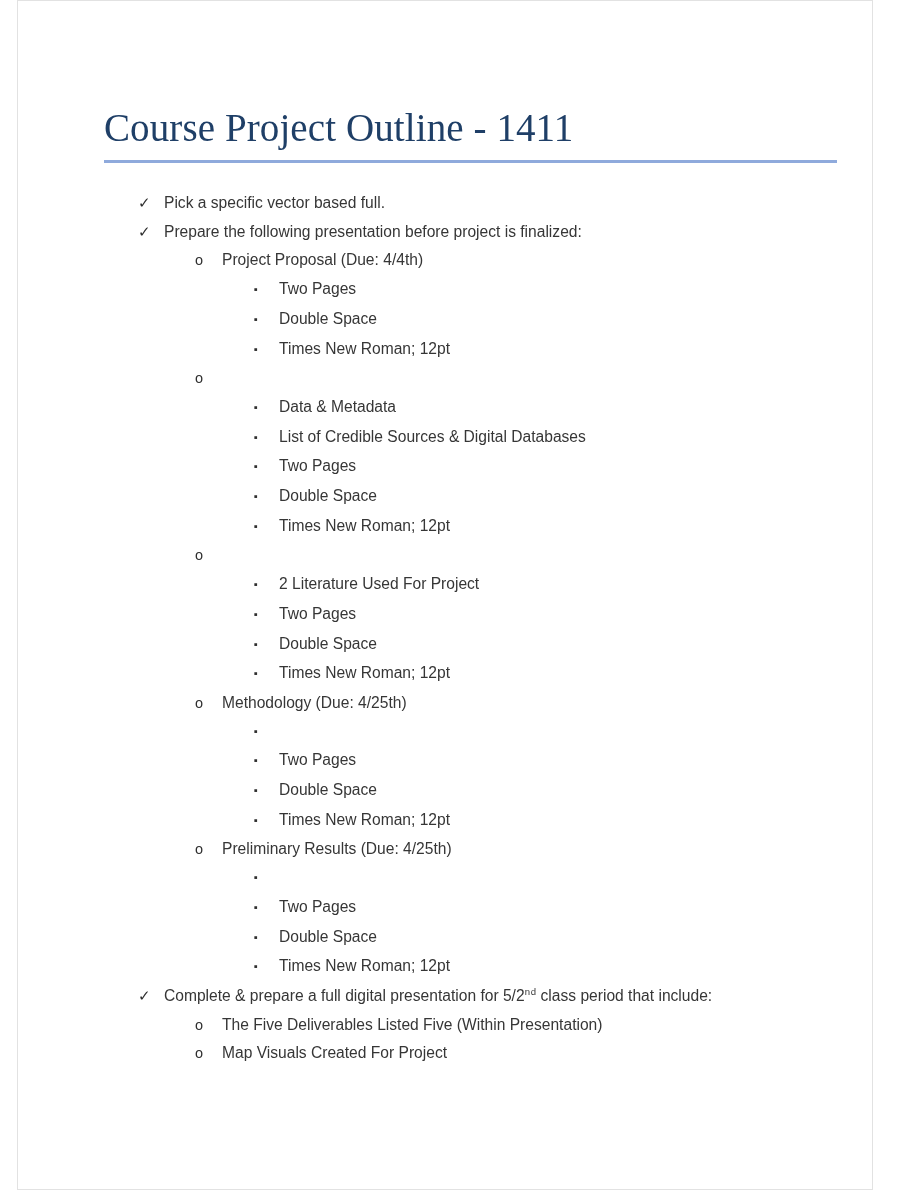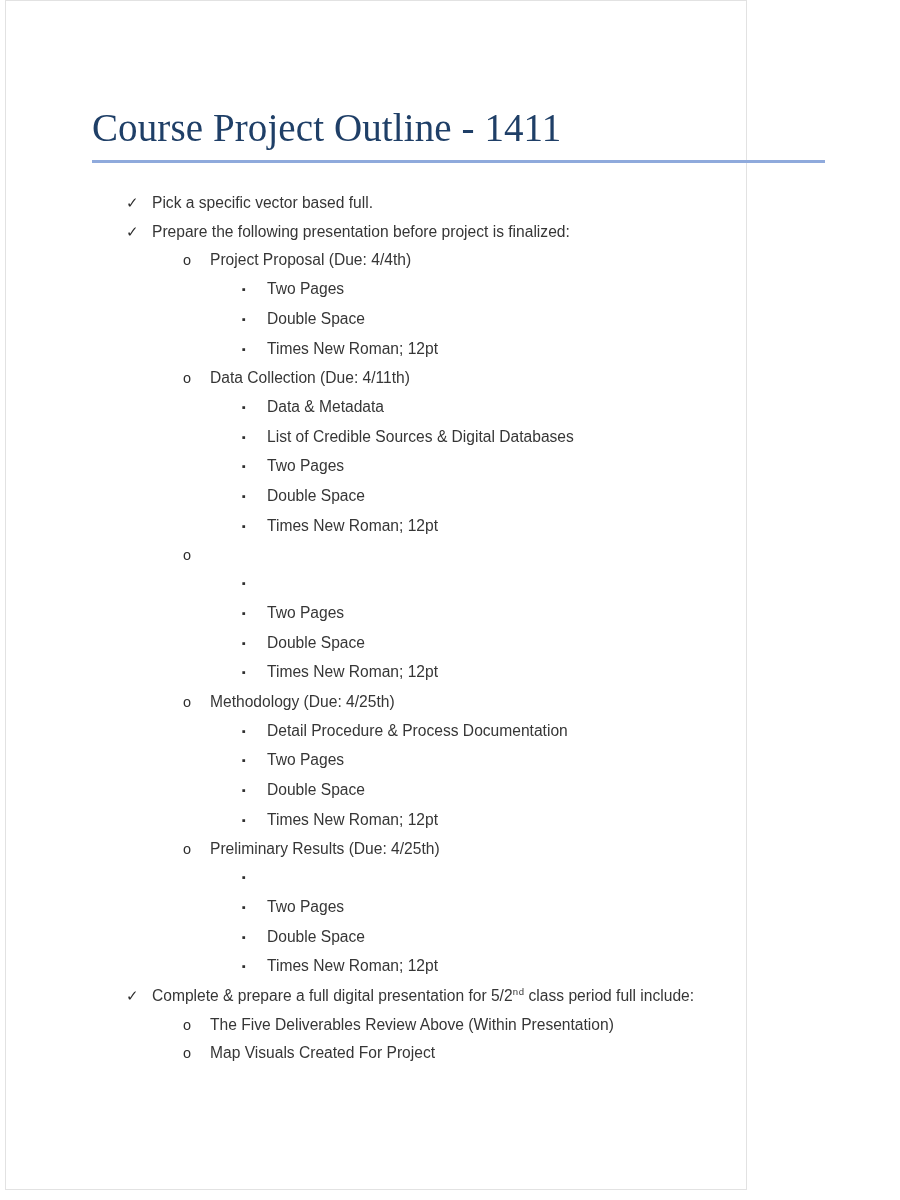--- a/index.html
+++ b/index.html
@@ -9,23 +9,23 @@
   }
   body {
     width: 900px;
     height: 1200px;
     font-family: "Liberation Sans", sans-serif;
     overflow: hidden;
   }
   .page {
     position: relative;
     box-sizing: border-box;
-    width: 742px;
+    width: 856px;
     height: 1190px;
-    margin: 0 0 0 5px;
+    margin: 0 0 0 17px;
     background: #ffffff;
     border: 1px solid #e2e2e2;
   }
   .doc-body {
     position: absolute;
     left: 0;
     top: 0;
     width: 100%;
   }
   
@@ -130,21 +130,20 @@
         <div class="row lvl3">
           <span class="bullet">▪</span>
           <span class="row-text">Double Space</span>
         </div>
         <div class="row lvl3">
           <span class="bullet">▪</span>
           <span class="row-text">Times New Roman; 12pt</span>
         </div>
         <div class="row lvl2">
           <span class="bullet">o</span>
-          <span class="row-text">Data Collection (Due: 4/11th)</span>
         </div>
         <div class="row lvl3">
           <span class="bullet">▪</span>
           <span class="row-text">Data &amp; Metadata</span>
         </div>
         <div class="row lvl3">
           <span class="bullet">▪</span>
           <span class="row-text">List of Credible Sources &amp; Digital Databases</span>
         </div>
         <div class="row lvl3">
@@ -157,40 +156,40 @@
         </div>
         <div class="row lvl3">
           <span class="bullet">▪</span>
           <span class="row-text">Times New Roman; 12pt</span>
         </div>
         <div class="row lvl2">
           <span class="bullet">o</span>
         </div>
         <div class="row lvl3">
           <span class="bullet">▪</span>
+          <span class="row-text">2 Literature Used For Project</span>
         </div>
         <div class="row lvl3">
           <span class="bullet">▪</span>
           <span class="row-text">Two Pages</span>
         </div>
         <div class="row lvl3">
           <span class="bullet">▪</span>
           <span class="row-text">Double Space</span>
         </div>
         <div class="row lvl3">
           <span class="bullet">▪</span>
           <span class="row-text">Times New Roman; 12pt</span>
         </div>
         <div class="row lvl2">
           <span class="bullet">o</span>
           <span class="row-text">Methodology (Due: 4/25th)</span>
         </div>
         <div class="row lvl3">
           <span class="bullet">▪</span>
-          <span class="row-text">Detail Procedure  &amp; Process Documentation</span>
         </div>
         <div class="row lvl3">
           <span class="bullet">▪</span>
           <span class="row-text">Two Pages</span>
         </div>
         <div class="row lvl3">
           <span class="bullet">▪</span>
           <span class="row-text">Double Space</span>
         </div>
         <div class="row lvl3">
@@ -211,25 +210,25 @@
         <div class="row lvl3">
           <span class="bullet">▪</span>
           <span class="row-text">Double Space</span>
         </div>
         <div class="row lvl3">
           <span class="bullet">▪</span>
           <span class="row-text">Times New Roman; 12pt</span>
         </div>
         <div class="row lvl1">
           <span class="bullet">✓</span>
-          <span class="row-text"><span>Complete &amp; prepare a full digital presentation for 5/2</span><sup>nd</sup><span> class period full include:</span></span>
-        </div>
-        <div class="row lvl2">
-          <span class="bullet">o</span>
-          <span class="row-text">The Five Deliverables Review Above (Within Presentation)</span>
+          <span class="row-text"><span>Complete &amp; prepare a full digital presentation for 5/2</span><sup>nd</sup><span> class period that include:</span></span>
+        </div>
+        <div class="row lvl2">
+          <span class="bullet">o</span>
+          <span class="row-text">The Five Deliverables Listed Five (Within Presentation)</span>
         </div>
         <div class="row lvl2">
           <span class="bullet">o</span>
           <span class="row-text">Map Visuals Created For Project</span>
         </div>
       </div>
 
   </div>
 </div>
 

